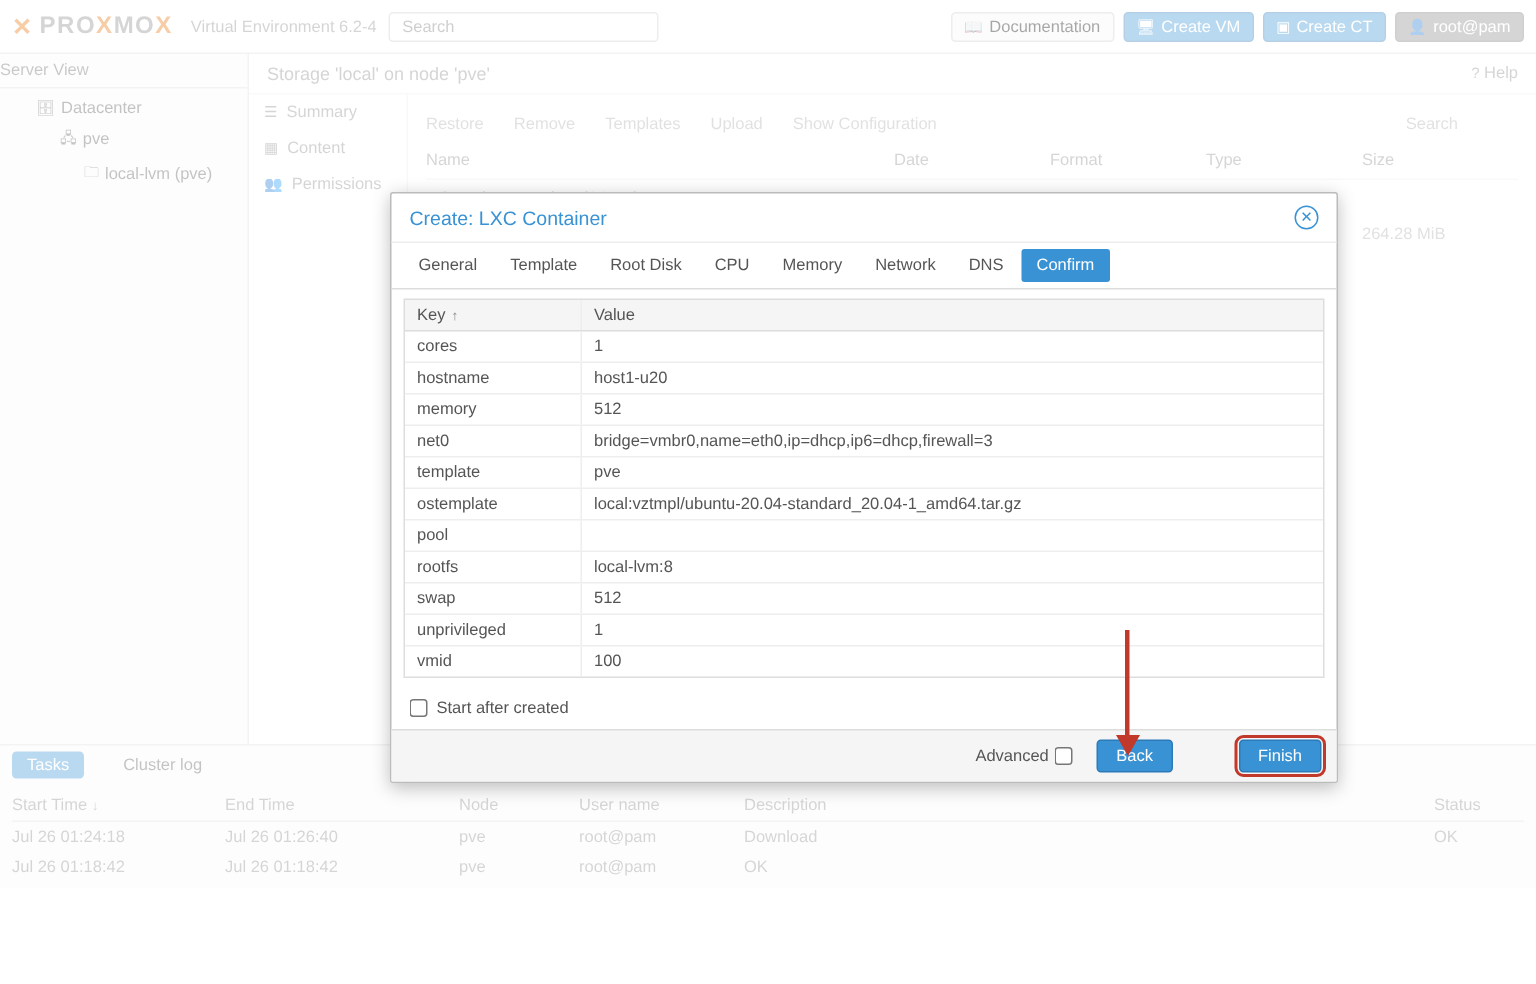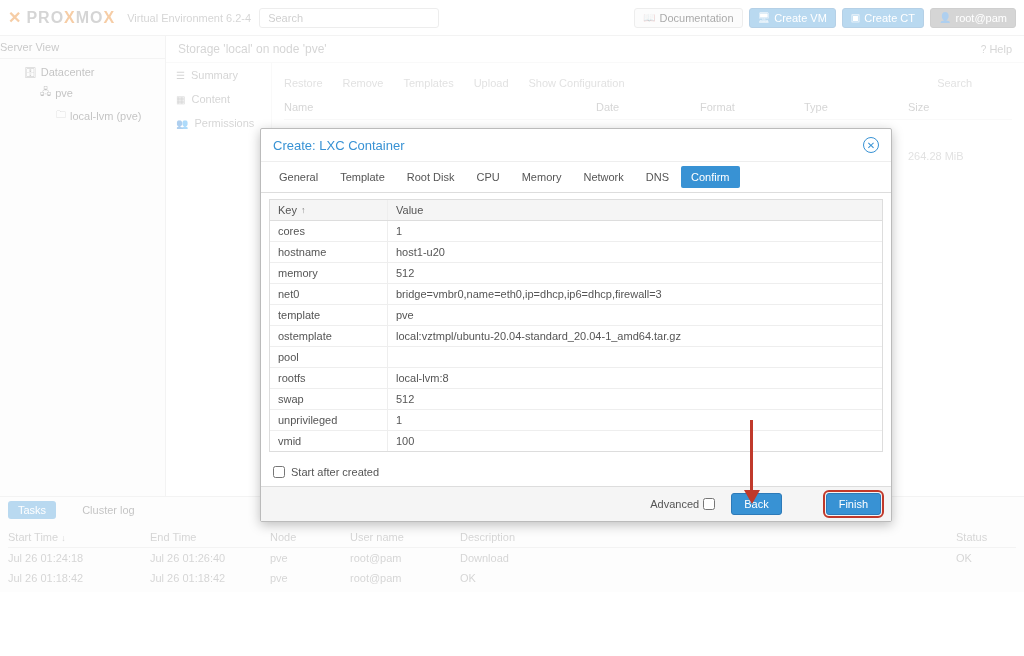--- a/index.html
+++ b/index.html
@@ -36,21 +36,21 @@
 .bottom-panel { border-top: 1px solid #ddd; background: #fafafa; }
 .bottom-tabs { display: flex; padding: 4px 8px; gap: 16px; }
 .btab { padding: 3px 10px; font-size: 11px; border-radius: 3px; cursor: pointer; }
 .btab.active { background: #3892d4; color: #fff; }
 .log-table { padding: 4px 8px; }
 .log-hdr, .log-row { display: flex; padding: 4px 0; font-size: 11px; color: #888; }
 .log-hdr { border-bottom: 1px solid #ddd; }
 .log-col { padding-right: 4px; }
 .log-col.c1 { width: 142px; }
 .log-col.c2 { width: 120px; }
-.log-col.c3 { width: 80px; }
+.log-col.c3 { width: 80px; margin-left: 36px; }
 .log-col.c4 { width: 110px; }
 .log-col.c5 { flex: 1; }
 .log-col.c6 { width: 60px; }
 
 .dim { position: absolute; inset: 0; background: rgba(255,255,255,0.65); pointer-events: none; }
 .modal { position: absolute; left: 260px; top: 128px; width: 632px; background: #fff; border: 1px solid #bbb; box-shadow: 0 3px 12px rgba(0,0,0,0.25); border-radius: 2px; z-index: 10; }
 .modal-title { padding: 8px 12px; color: #3892d4; font-size: 13px; display: flex; justify-content: space-between; align-items: center; border-bottom: 1px solid #eee; }
 .close-circle { width: 16px; height: 16px; border: 1px solid #3892d4; border-radius: 50%; display: flex; align-items: center; justify-content: center; font-size: 10px; color: #3892d4; cursor: pointer; }
 .modal-tabs { display: flex; gap: 2px; padding: 4px 8px; border-bottom: 1px solid #ddd; }
 .mtab { padding: 5px 10px; font-size: 11px; color: #555; cursor: pointer; border-radius: 2px; }

